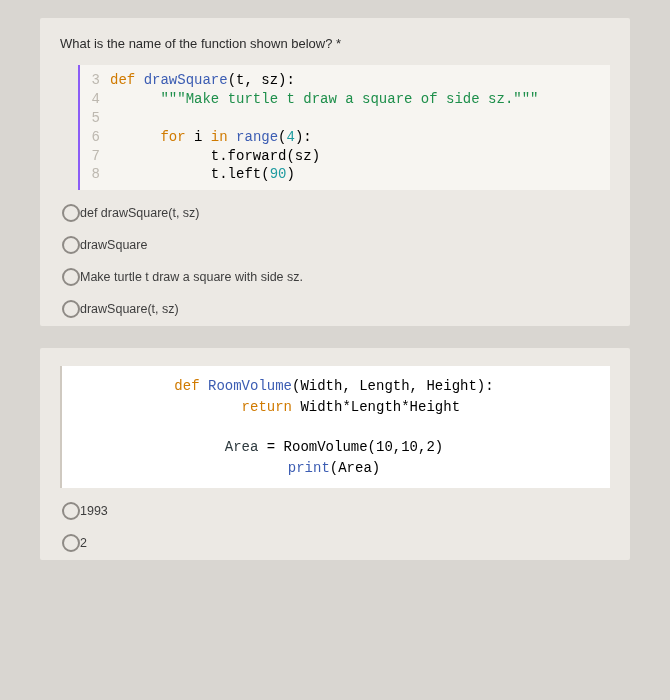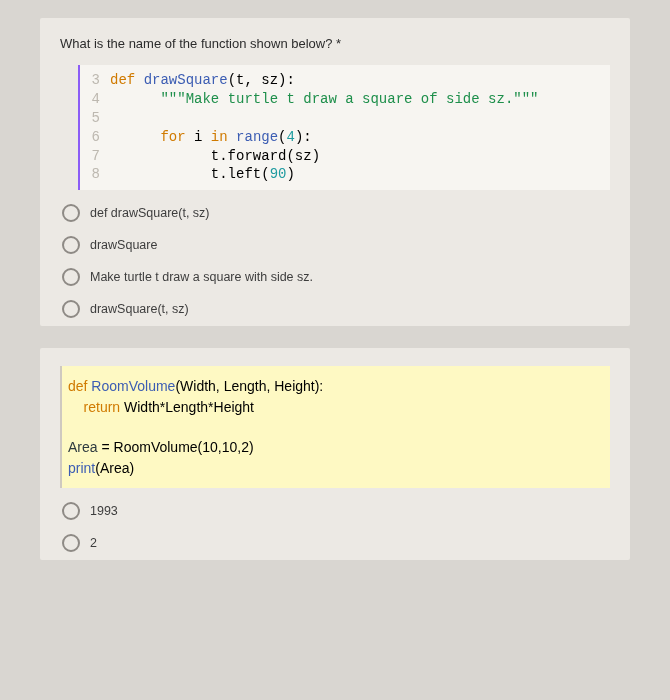--- a/index.html
+++ b/index.html
@@ -39,39 +39,39 @@
     text-align: right;
     margin-right: 10px;
   }
   .kw { color: #d07a00; }        
   .fn { color: #3c5db3; }
   .str { color: #1e8f4b; }       
   .num { color: #1f9ba0; }       
   .ident { color: #2e3a3f; }
 
   .codeblock2 {
-    font-family: Liberation Sans, sans-serif;
+    font-family: Liberation Mono, monospace;
     font-size: 14px;
     line-height: 1.45;
     white-space: pre;
-    background: #fef9c3;
+    background: #ffffff;
     border-left: 2px solid #cfc9c0;
     padding: 10px 10px 10px 6px;
     margin: 0 0 14px 0;
+    text-align: center;
   }
   .options {
     display: flex;
     flex-direction: column;
     gap: 14px;
     margin-left: 2px;
   }
   .option {
     display: flex;
     align-items: center;
-    gap: 10px;
     cursor: pointer;
   }
   .radio {
     width: 18px;
     height: 18px;
     border: 2px solid #8e8a85;
     border-radius: 50%;
     flex-shrink: 0;
     background: transparent;
   }

